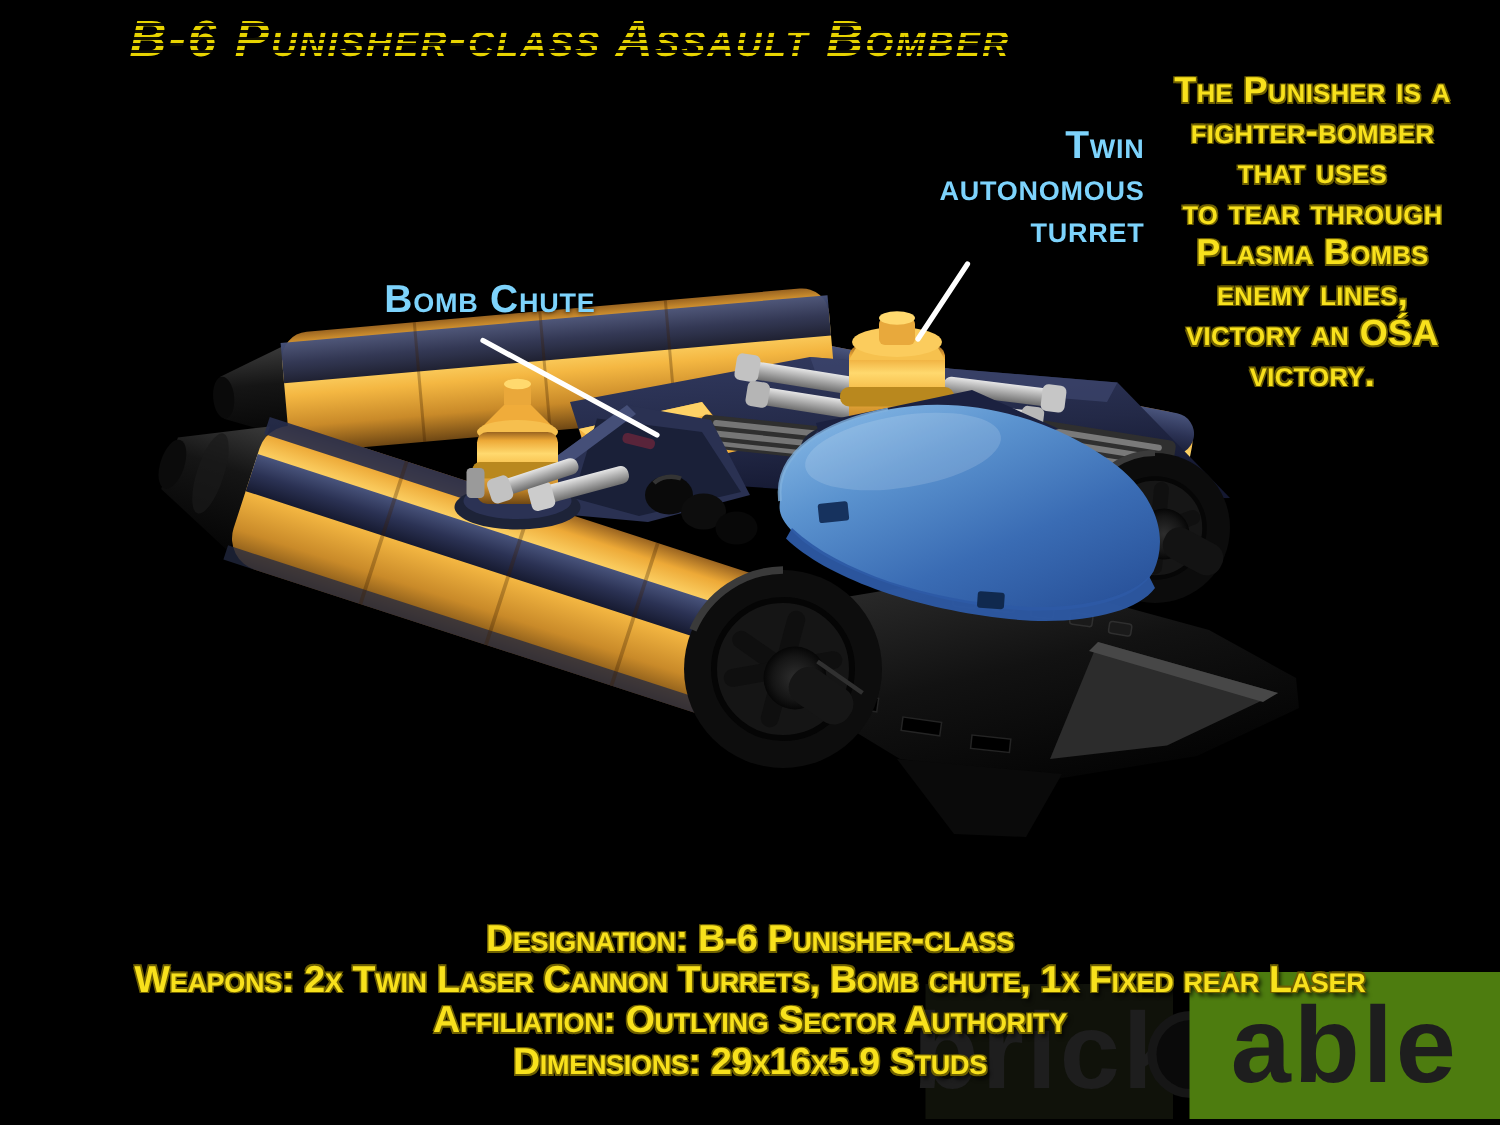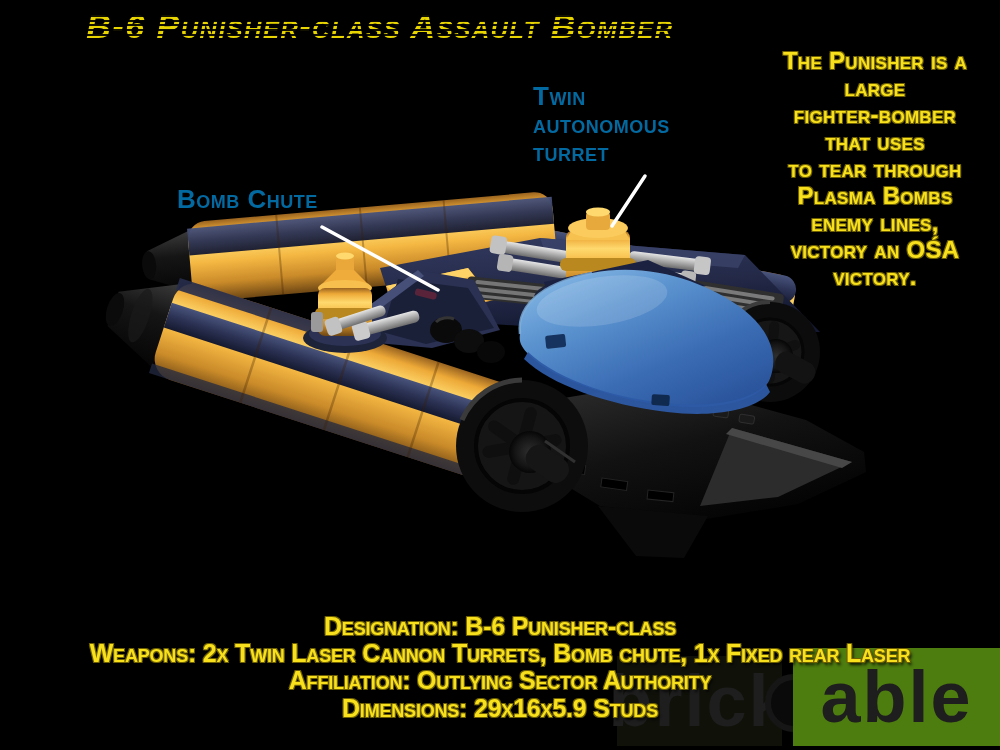--- a/index.html
+++ b/index.html
@@ -36,21 +36,21 @@
 
   
   .infobox{
     position:absolute;left:752px;top:47px;width:246px;z-index:3;
     text-align:center;
     font-size:24px;line-height:27px;letter-spacing:.3px;
   }
 
   
   .callout{
-    position:absolute;z-index:3;text-align:left;color:#0369a1;
+    position:absolute;z-index:3;text-align:right;color:#7dd3fc;
     font-weight:700;font-variant:small-caps;
     font-size:26px;line-height:28px;letter-spacing:.5px;
     text-shadow:0 0 3px rgba(0,0,0,.9);
   }
   .callout-turret{left:533px;top:82px;width:230px;}
   .callout-bomb{left:177px;top:185px;width:220px;}
 
   
   .specs{
     position:absolute;left:0;top:613px;width:1000px;z-index:3;
@@ -299,21 +299,20 @@
   <div class="wm-circle"></div>
   <div class="wm-patch wm-right">
     <span>able</span>
   </div>
 </div>
 
 <div class="title">B-6 Punisher-class Assault Bomber</div>
 
 <div class="infobox yellowtext">
   <span class="ln">The Punisher is a</span>
-  <span class="ln">large</span>
   <span class="ln">fighter-bomber</span>
   <span class="ln">that uses</span>
   <span class="ln">to tear through</span>
   <span class="ln">Plasma Bombs</span>
   <span class="ln">enemy lines,</span>
   <span class="ln">victory an OŚA</span>
   <span class="ln">victory.</span>
 </div>
 
 <div class="callout callout-turret">

